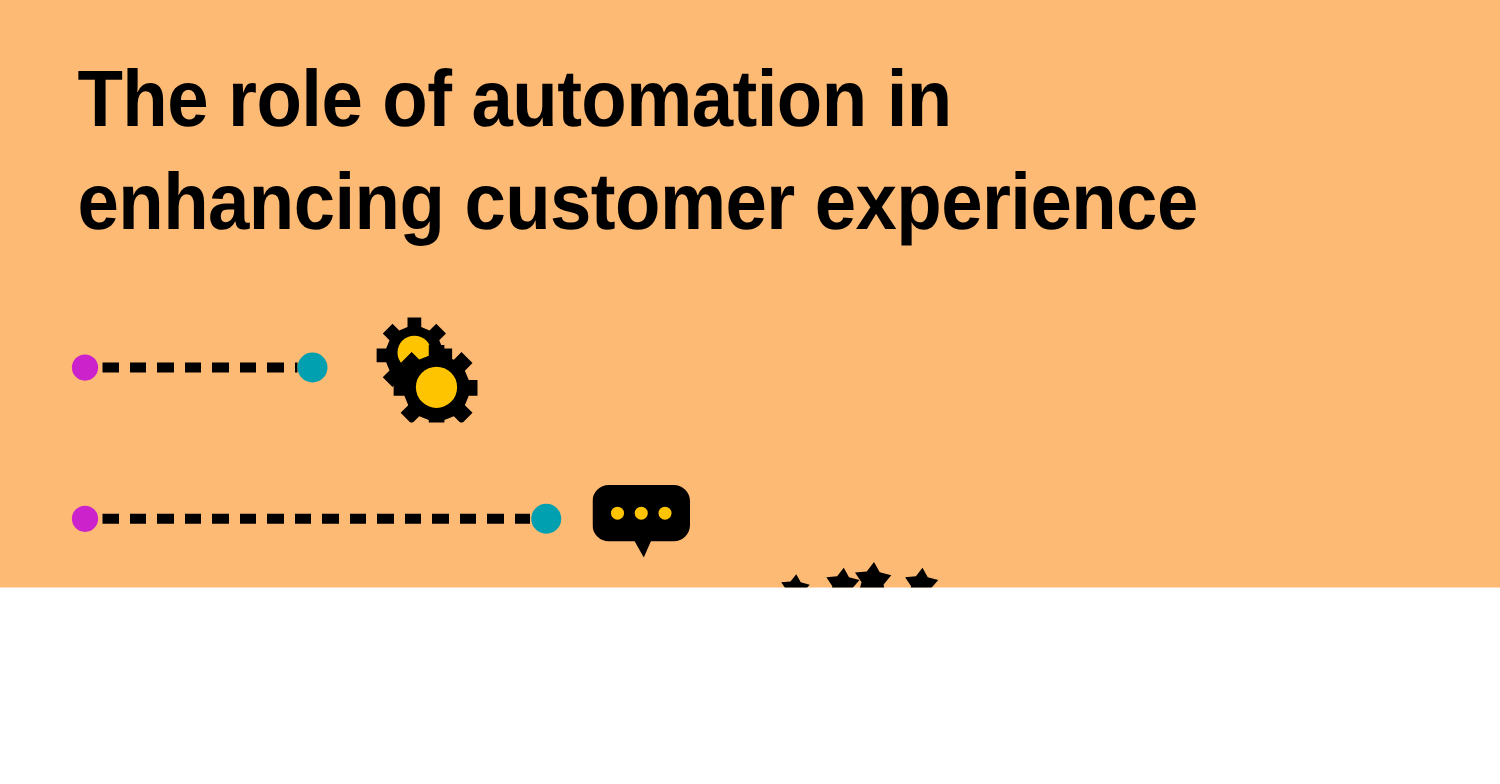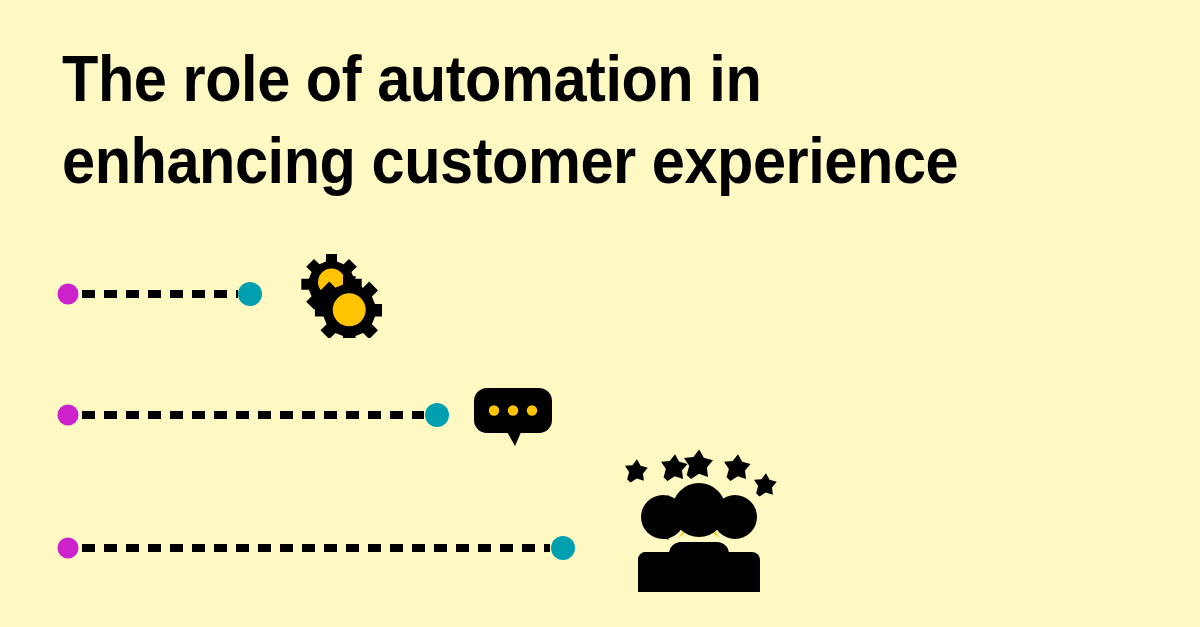--- a/index.html
+++ b/index.html
@@ -8,22 +8,22 @@
   }
   body {
     width: 1200px;
     height: 627px;
     overflow: hidden;
     font-family: "Liberation Sans", sans-serif;
   }
   #banner {
     position: relative;
     width: 1200px;
-    height: 627px;
-    background: #fef9c3;
+    height: 470px;
+    background: #fdba74;
     overflow: hidden;
   }
 
   
   #headline {
     position: absolute;
     left: 62px;
     top: 38px;
     width: 1000px;
     color: #000000;

